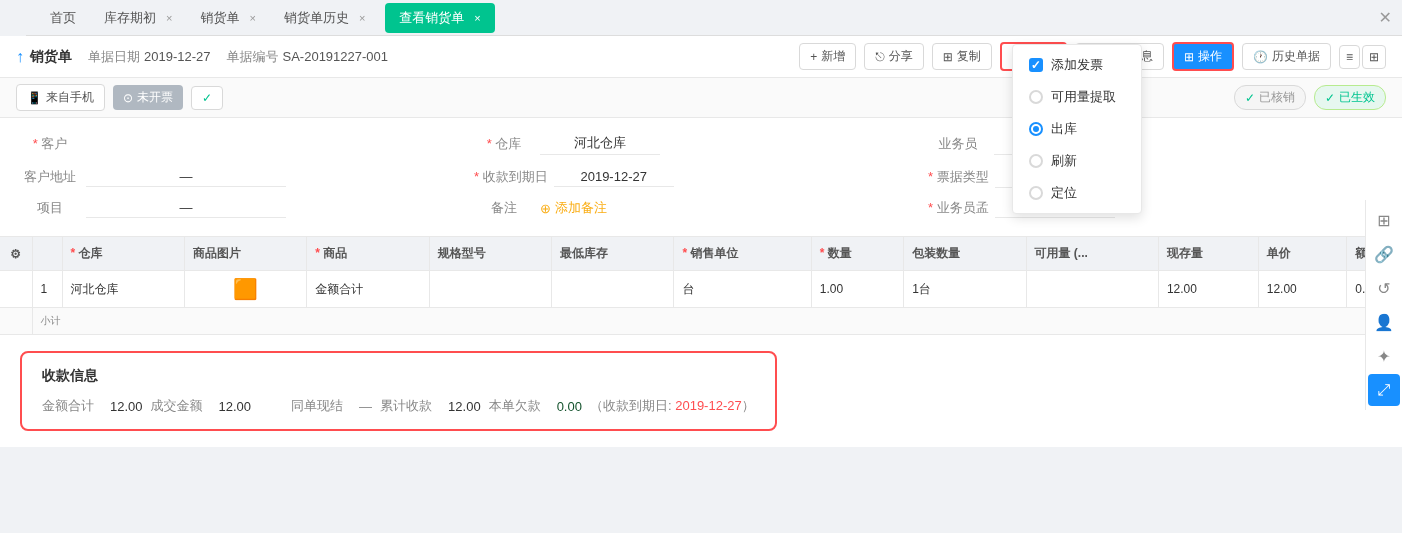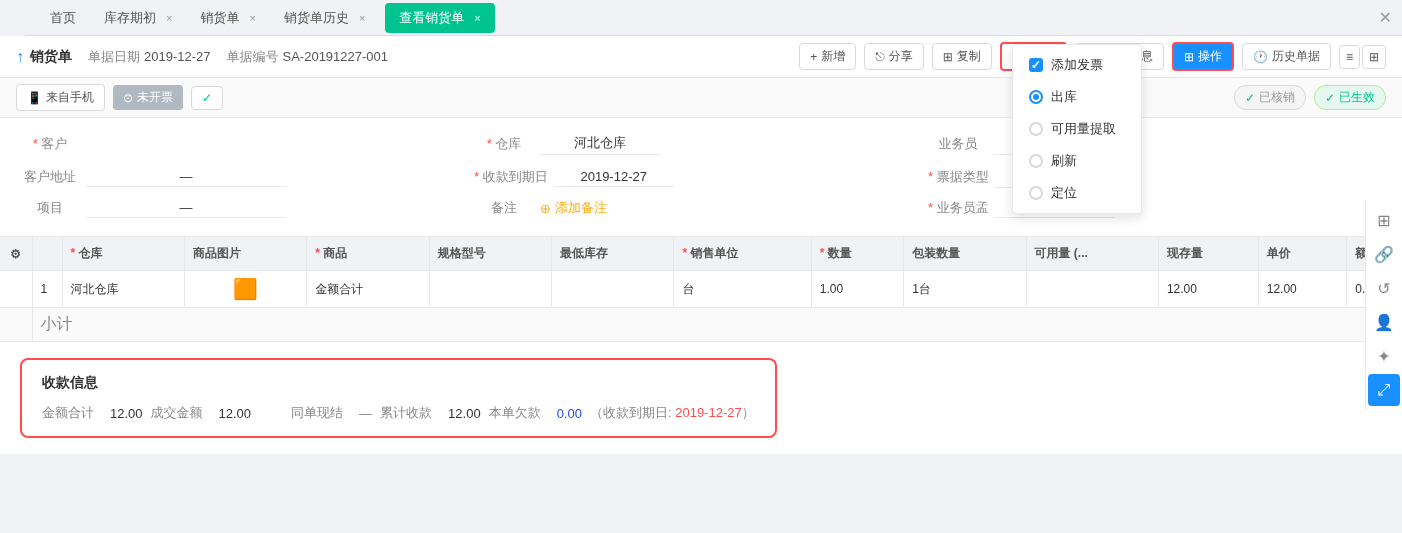--- a/index.html
+++ b/index.html
@@ -129,39 +129,39 @@
       padding: 8px 8px; text-align: left;
       border-right: 1px solid #e8e8e8;
       border-bottom: 1px solid #e8e8e8;
       white-space: nowrap;
     }
     th .required { color: #ff4d4f; }
     td {
       padding: 6px 8px; border-right: 1px solid #e8e8e8;
       border-bottom: 1px solid #e8e8e8; white-space: nowrap;
     }
-    tr.subtotal td { background: #fafafa; color: #888; font-size: 16px; }
+    tr.subtotal td { background: #fafafa; color: #888; font-size: 10px; }
     .gear-col { width: 32px; text-align: center; }
 
     
     .bottom-panel {
       display: flex; background: #fff; padding: 16px 20px;
       gap: 24px;
     }
     .payment-info {
       border: 2px solid #ff4d4f; border-radius: 8px;
       padding: 14px 20px; min-width: 500px;
     }
     .payment-title { font-weight: 700; font-size: 14px; margin-bottom: 12px; }
     .payment-rows { display: flex; gap: 40px; }
     .payment-col { display: flex; flex-direction: row; gap: 8px; }
     .payment-row { display: flex; align-items: center; gap: 8px; font-size: 13px; }
     .payment-row .plabel { color: #888; min-width: 60px; }
     .payment-row .pvalue { color: #333; }
-    .payment-row .pvalue.red { color: #1d4ed8; }
+    .payment-row .pvalue.red { color: #14532d; }
     .payment-row .pvalue.hint { color: #888; }
 
     
     .right-icons {
       position: fixed; right: 0; top: 200px;
       display: flex; flex-direction: column; gap: 2px;
       background: #fff; border-left: 1px solid #e8e8e8;
       padding: 4px 2px;
     }
     .right-icon-btn {
@@ -270,28 +270,28 @@
     </div>
   </div>
 </div>
 
 <div class="dropdown-menu">
   <div class="dropdown-item">
     <span class="icon-dot blue-dot" style="font-size:12px;color:#fff;font-weight:bold;">✓</span>
     <span>添加发票</span>
   </div>
   <div class="dropdown-item">
+    <span style="width:14px;height:14px;border-radius:50%;border:2px solid #d9d9d9;display:inline-block;"></span>
+    <span>可用量提取</span>
+  </div>
+  <div class="dropdown-item">
     <span style="width:14px;height:14px;border-radius:50%;border:2px solid #1890ff;display:inline-flex;align-items:center;justify-content:center;">
       <span style="width:6px;height:6px;background:#1890ff;border-radius:50%;"></span>
     </span>
     <span>出库</span>
-  </div>
-  <div class="dropdown-item">
-    <span style="width:14px;height:14px;border-radius:50%;border:2px solid #d9d9d9;display:inline-block;"></span>
-    <span>可用量提取</span>
   </div>
   <div class="dropdown-item">
     <span style="width:14px;height:14px;border-radius:50%;border:2px solid #d9d9d9;display:inline-block;"></span>
     <span>刷新</span>
   </div>
   <div class="dropdown-item">
     <span style="width:14px;height:14px;border-radius:50%;border:2px solid #d9d9d9;display:inline-block;"></span>
     <span>定位</span>
   </div>
 </div>

